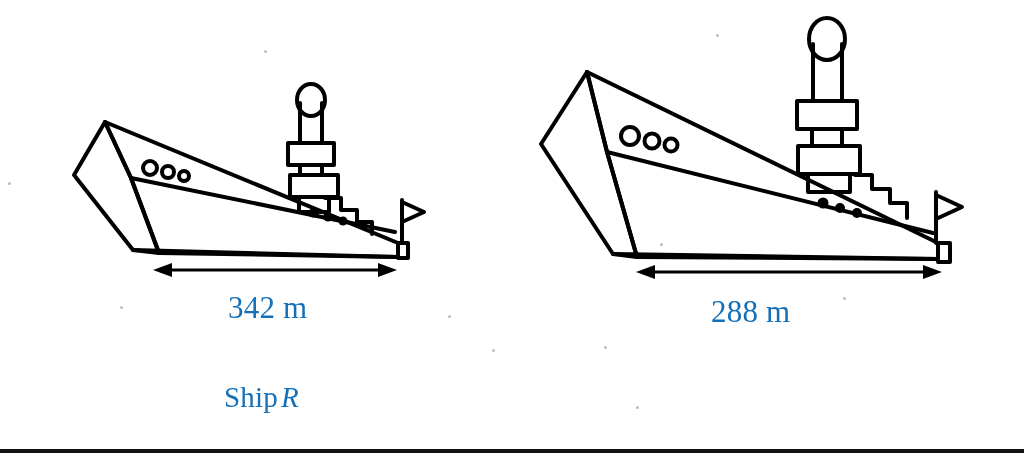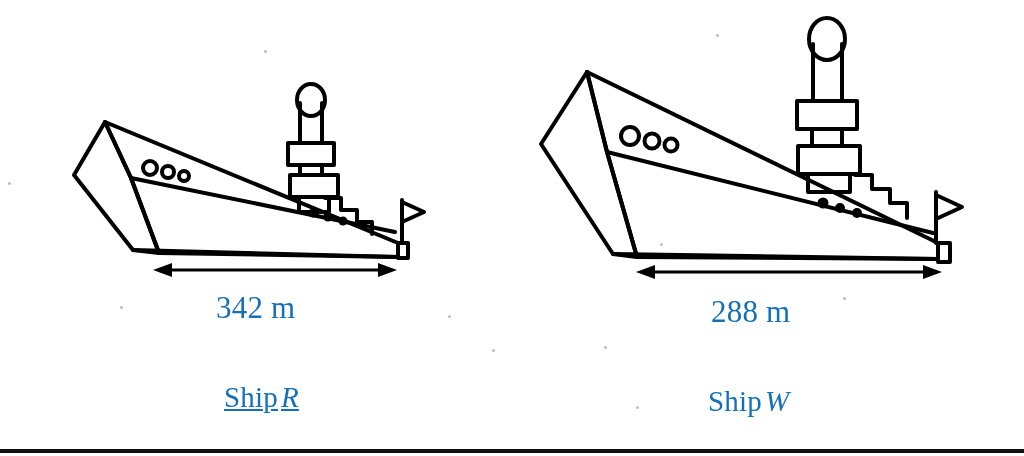--- a/index.html
+++ b/index.html
@@ -49,23 +49,23 @@
 
   .ship-name-label {
     font-size: 29px;
   }
 
   .ship-name-label .ship-id {
     font-style: italic;
     padding-left: 3px;
   }
 
-  #label-measure-left  { left: 216px; top: 292px; text-align: right; }
+  #label-measure-left  { left: 228px; top: 292px; text-align: right; }
   #label-measure-right { left: 711px; top: 296px; }
-  #label-name-left     { left: 224px; top: 383px; text-decoration: underline; }
+  #label-name-left     { left: 224px; top: 383px; }
   #label-name-right    { left: 708px; top: 387px; }
 
   .bottom-rule {
     position: absolute;
     left: 0;
     top: 449px;
     width: 1024px;
     height: 4px;
     background: #111111;
   }
@@ -210,18 +210,15 @@
   <div class="speck" style="left:660px; top:243px; width:3px; height:3px;"></div>
 
   <div class="label measure-label" id="label-measure-left">342 m</div>
 
   <div class="label measure-label" id="label-measure-right">288 m</div>
 
   <div class="label ship-name-label" id="label-name-left">
     <span>Ship</span><span class="ship-id">R</span>
   </div>
 
-  <div class="label ship-name-label" id="label-name-right">
-    <span>Ship</span><span class="ship-id">W</span>
-  </div>
 
   <div class="bottom-rule"></div>
 </div>
 
 </body></html>

